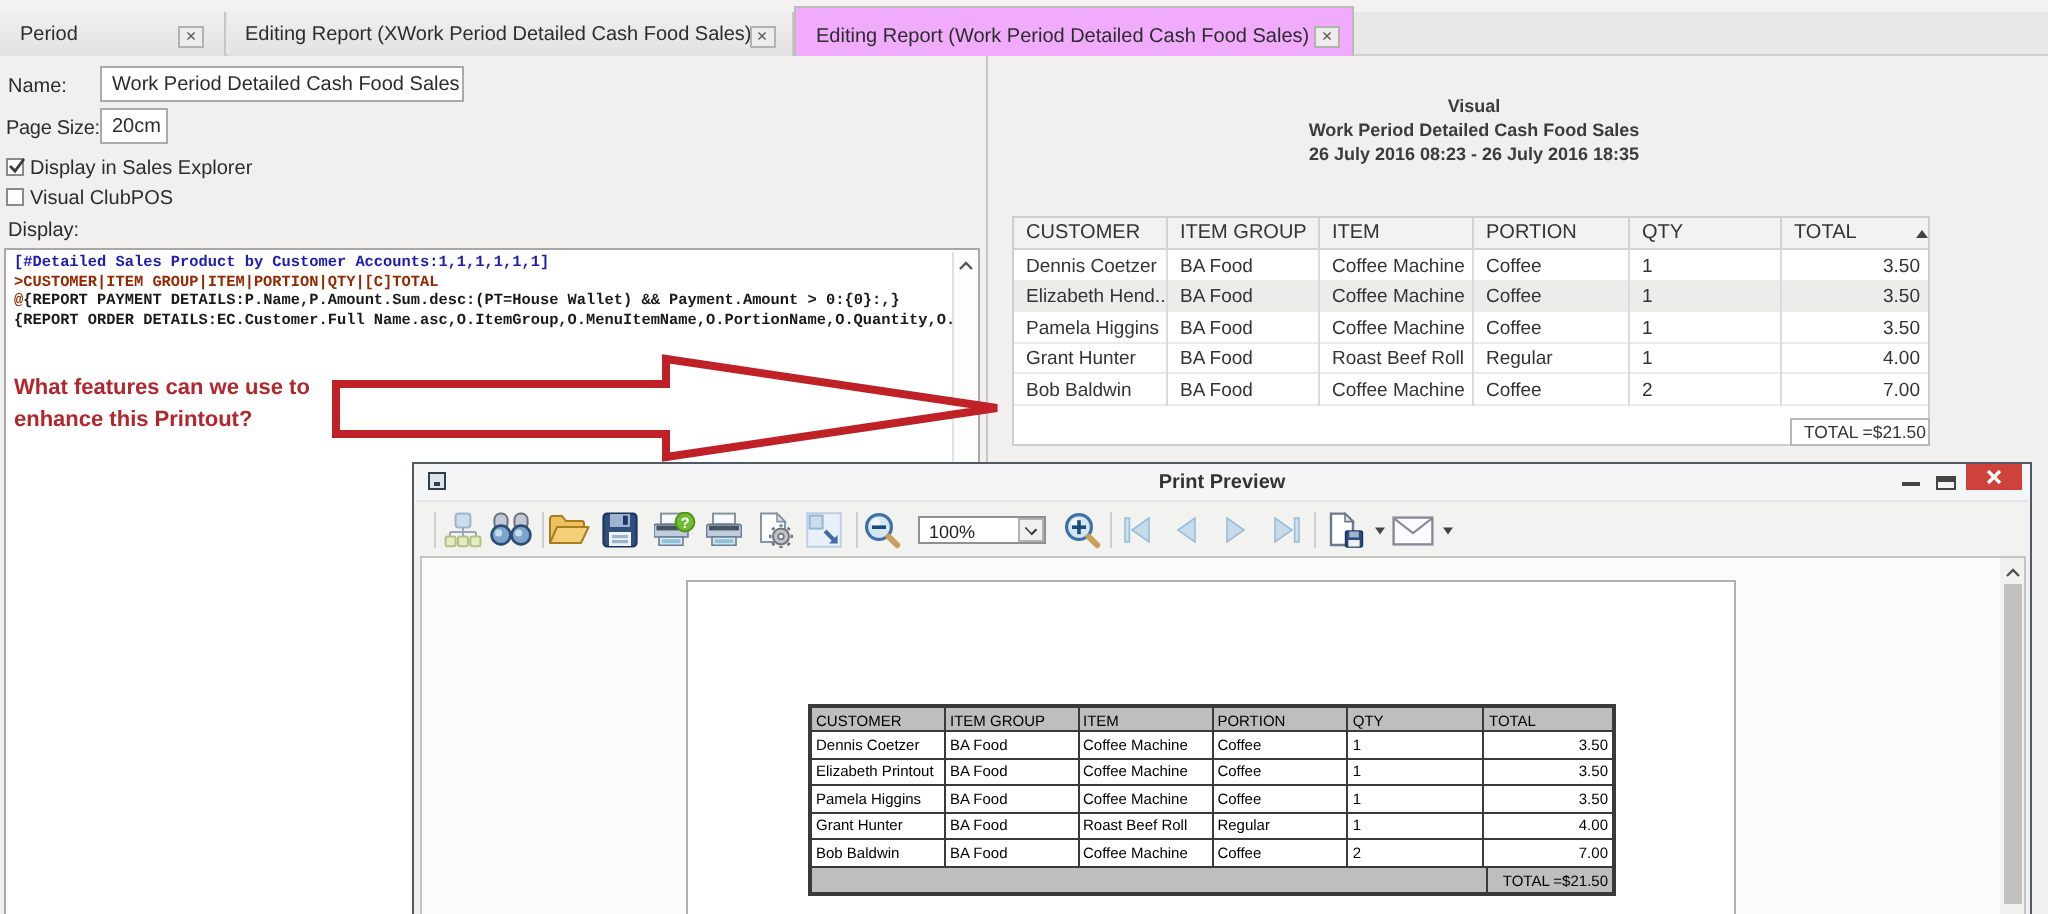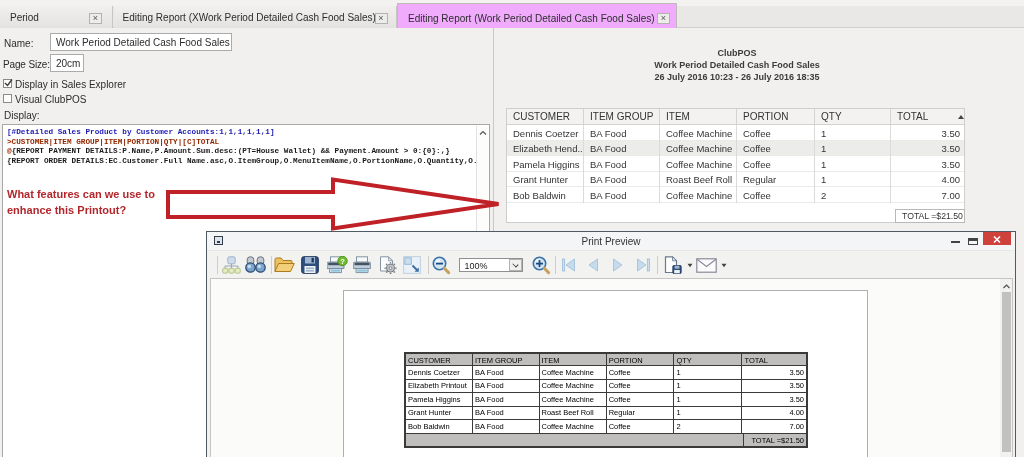--- a/index.html
+++ b/index.html
@@ -42,21 +42,21 @@
 #rtable .row { position:absolute; left:0; width:457px; height:15.6px; border-bottom:1px solid #eceae8; }
 #rtable .row.alt { background:#ececeb; }
 #rtable .cell { position:absolute; top:0; height:15.6px; overflow:hidden; font-size:9.5px; color:#333; white-space:nowrap; border-right:1px solid #dcdbd9; }
 #rtable .cell span { position:absolute; left:6px; top:2.5px; }
 #rtable .cell.num span { left:auto; right:4px; }
 #rtotbox { position:absolute; left:388px; top:99.5px; width:70px; height:14px; border:1px solid #b9b8b6; background:#fff; font-size:8.7px; color:#333; white-space:nowrap; }
 #sortarrow { position:absolute; left:450.5px; top:6px; width:0; height:0; border-left:3.5px solid transparent; border-right:3.5px solid transparent; border-bottom:4.5px solid #444; }
 
 
 #ppwin { left:206px; top:231px; width:810px; height:226px; background:#f1f1ef; border:1px solid #505a64; border-bottom:none; }
-#pptitle { position:absolute; left:0; top:0; width:808px; height:18px; background:#f4f5f7; }
+#pptitle { position:absolute; left:0; top:0; width:808px; height:18px; background:#f4f5f7;font-weight:bold; }
 #pptitle .t { position:absolute; left:0; width:808px; text-align:center; top:4px; font-size:10px; color:#333; }
 #ppicon { position:absolute; left:7px; top:4px; width:9px; height:9px; border:1.5px solid #323c4a; background:#dde4ec; }
 #ppicon:after { content:""; position:absolute; left:1.5px; top:3.5px; width:3px; height:2px; background:#323c4a; }
 #ppmin { position:absolute; left:744px; top:9px; width:9px; height:2px; background:#444; }
 #ppmax { position:absolute; left:761px; top:6px; width:10px; height:7px; border:1px solid #444; }
 #ppmax:after { content:""; position:absolute; left:0px; top:0px; width:8px; height:2px; background:#444; }
 #ppclose { position:absolute; left:776px; top:0px; width:28px; height:13px; background:#ce423b; }
 #pptoolbar { position:absolute; left:1px; top:18px; width:806px; height:28px; background:#f2f2f0; border-top:1px solid #e8e7e5; }
 .tsep { position:absolute; top:5px; width:1px; height:18px; background:#cfcecc; }
 .ticon { position:absolute; top:5px; }
@@ -126,23 +126,23 @@
   <div id="tscroll">
       <svg width="10" height="8" style="position:absolute;left:1px;top:3px;">
         <path d="M 2 5.5 L 5 2.5 L 8 5.5" fill="none" stroke="#555" stroke-width="1.2"></path>
       </svg>
     </div>
 </div>
 
 <div id="redtext" class="abs">What features can we use to<br>enhance this Printout?</div>
 
 <div id="rdivider" class="abs"></div>
-<div class="rhdr" style="top:48px;">ClubPOS</div>
+<div class="rhdr" style="top:48px;">Visual</div>
 <div class="rhdr" style="top:60px;">Work Period Detailed Cash Food Sales</div>
-<div class="rhdr" style="top:72px;">26 July 2016 10:23 - 26 July 2016 18:35</div>
+<div class="rhdr" style="top:72px;">26 July 2016 08:23 - 26 July 2016 18:35</div>
 
 <div id="rtable" class="abs">
   <div class="hrow">
     <div class="hcell" style="left:0;width:77px;">
         <span>CUSTOMER</span>
       </div>
     <div class="hcell" style="left:77px;width:76px;">
         <span>ITEM GROUP</span>
       </div>
     <div class="hcell" style="left:153px;width:77px;">

